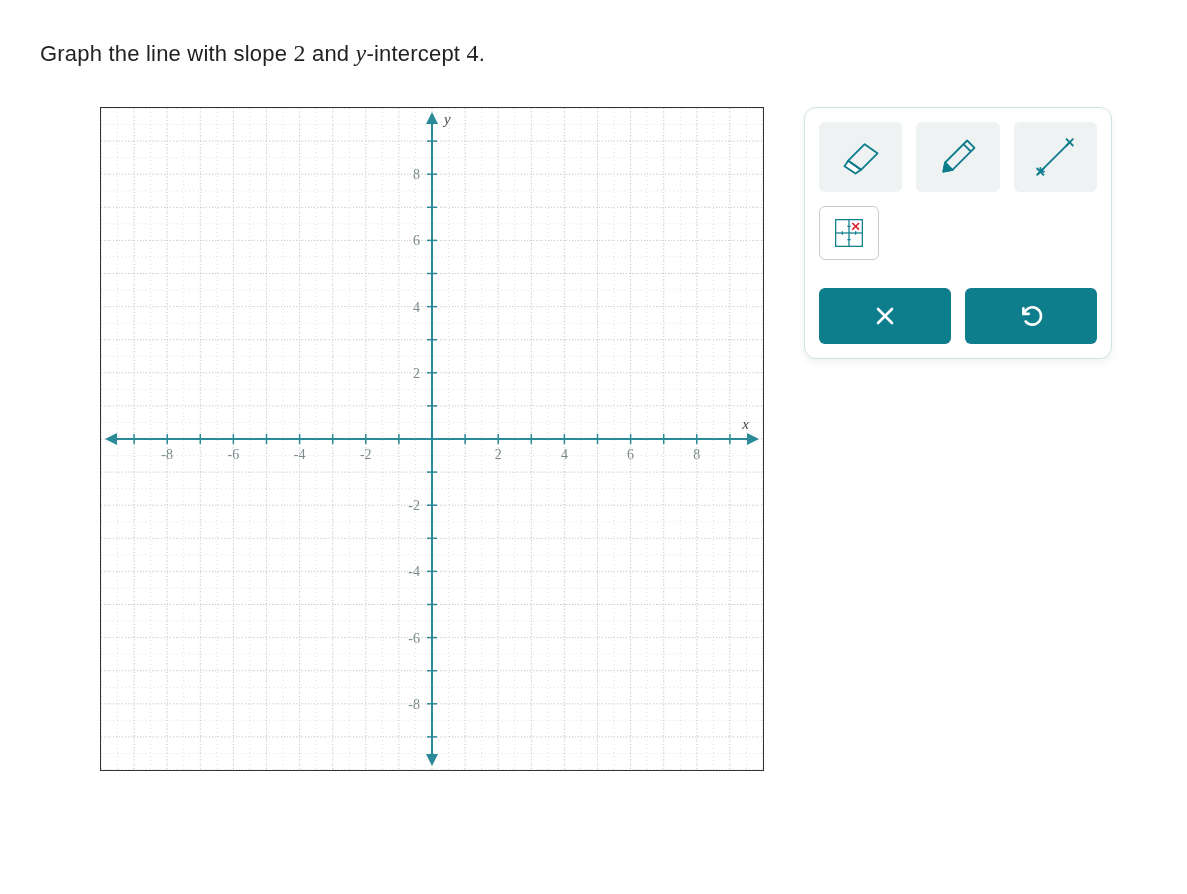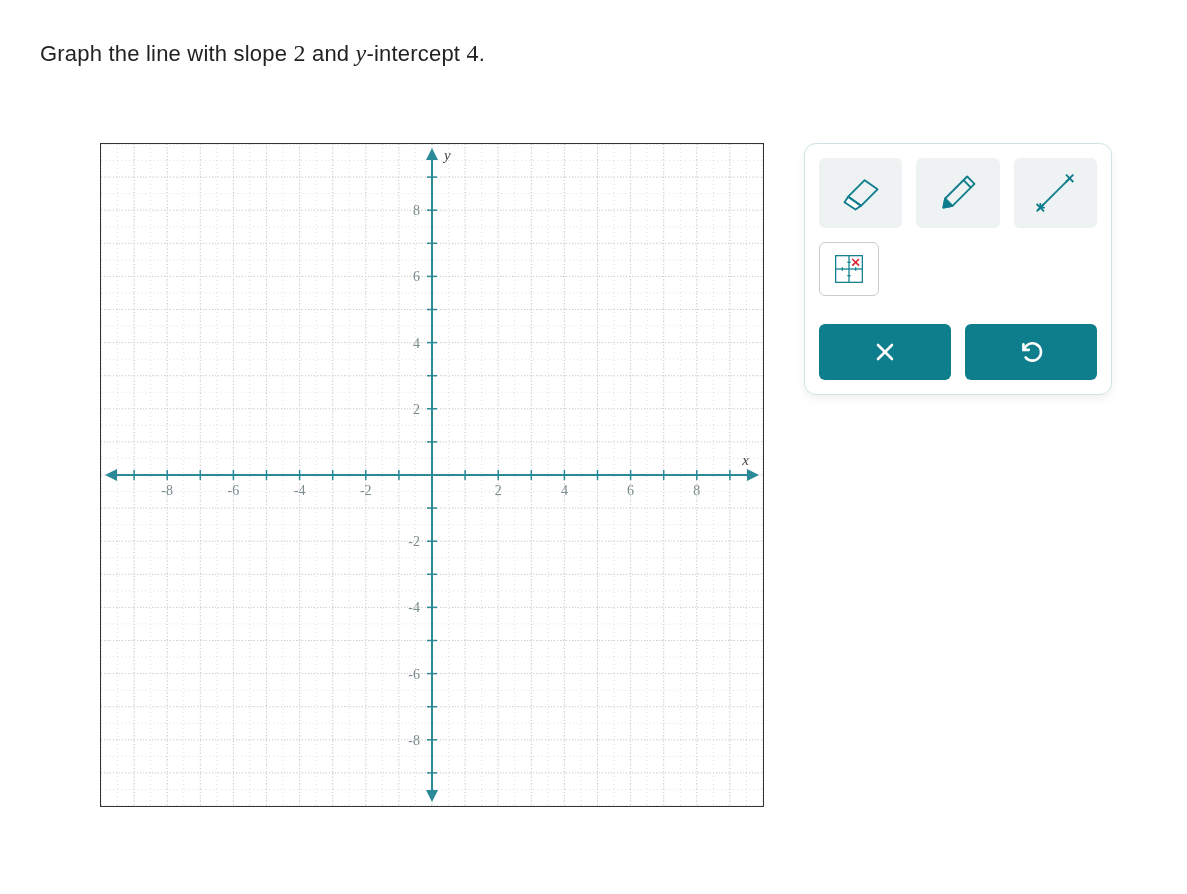--- a/index.html
+++ b/index.html
@@ -5,21 +5,21 @@
   * { box-sizing: border-box; }
   body {
     margin: 0;
     padding: 40px;
     font-family: Verdana, Geneva, sans-serif;
     background: #fff;
     color: #222;
   }
   .prompt {
     font-size: 22px;
-    margin-bottom: 76px;
+    margin-bottom: 40px;
     letter-spacing: 0.2px;
   }
   .prompt .math-num { font-family: 'Times New Roman', serif; font-size: 24px; }
   .prompt .math-var { font-family: 'Times New Roman', serif; font-style: italic; font-size: 24px; }
   .workspace {
     display: flex;
     align-items: flex-start;
     gap: 40px;
     padding-left: 60px;
   }

